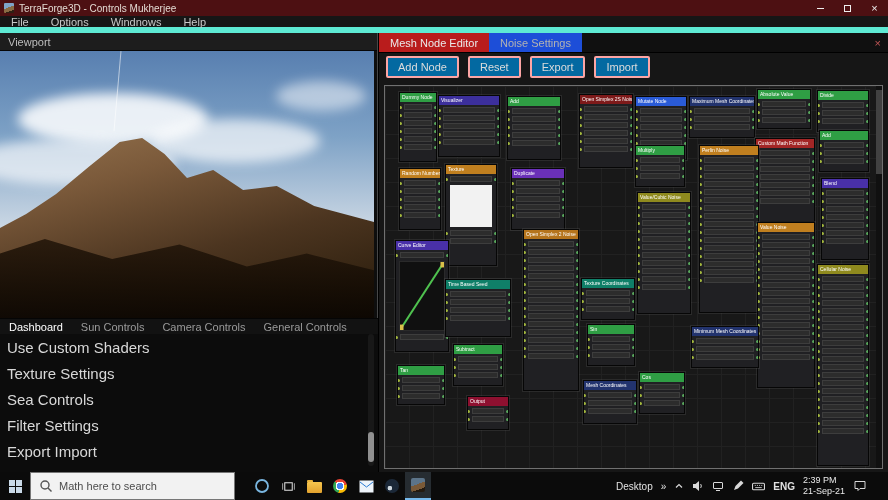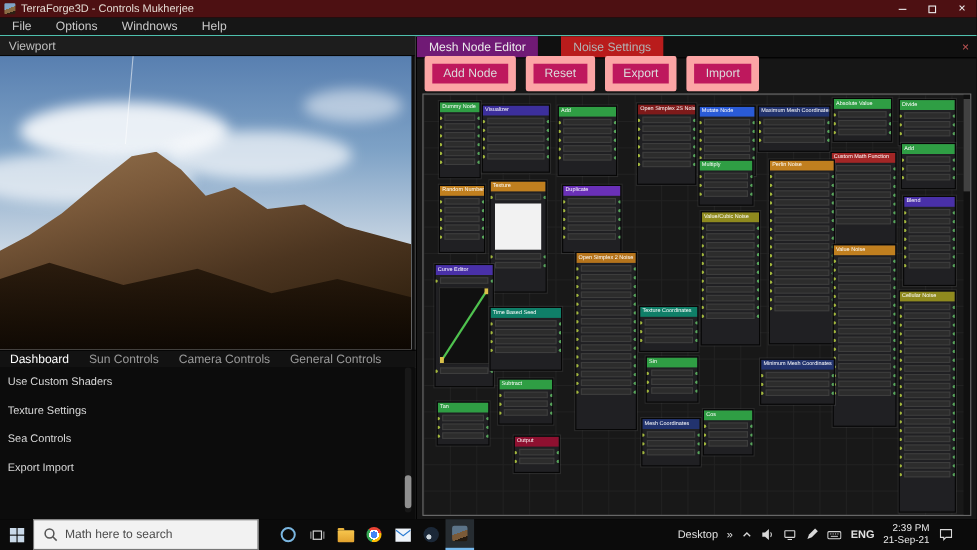--- a/index.html
+++ b/index.html
@@ -9,49 +9,49 @@
   
   #titlebar{position:absolute;left:0;top:0;width:888px;height:16px;background:#4d1012;display:flex;align-items:center;color:#e3dad2;font-size:10px}
   #app-icon{width:10px;height:10px;margin:0 5px 0 4px;border-radius:1px;background:linear-gradient(160deg,#7fa4c8 0 45%,#8a6b44 45% 75%,#2e2014 75%)}
   #title-text{flex:1;white-space:nowrap;overflow:hidden}
   .winbtn{width:27px;height:16px;display:flex;align-items:center;justify-content:center;color:#eee}
   .winbtn .g-min{display:block;width:7px;height:1px;background:#eee}
   .winbtn .g-max{display:block;width:7px;height:7px;border:1px solid #eee}
   #btn-close{font-size:11px;line-height:11px}
 
   
-  #menubar{position:absolute;left:0;top:16px;width:888px;height:17px;background:#161616;border-bottom:1px solid #5eead4;display:flex;align-items:center;color:#c9c9c9;font-size:11px}
+  #menubar{position:absolute;left:0;top:16px;width:888px;height:17px;background:#161616;border-bottom:6px solid #5eead4;display:flex;align-items:center;color:#c9c9c9;font-size:11px}
   .menu-item{padding:0 11px}
 
   
   #left-panel{position:absolute;left:0;top:33px;width:378px;height:439px;background:#0e0e0e;border-right:1px solid #474747}
   #viewport-header{height:18px;background:#1d1d1d;color:#bdbdbd;font-size:11px;display:flex;align-items:center;padding-left:8px;border-bottom:1px solid #060606}
   #viewport{position:absolute;left:0;top:18px;width:374px;height:267px;overflow:hidden;background:linear-gradient(180deg,#587fb0 0%,#7ea2c6 32%,#b9cbdd 58%,#e9edf1 80%,#dfe5ea 100%)}
   .cloud{position:absolute;border-radius:50%;background:rgba(255,255,255,.85);filter:blur(6px)}
   #contrail{position:absolute;left:117px;top:0;width:1px;height:80px;background:rgba(255,255,255,.55);transform:rotate(5deg)}
   #sea{position:absolute;left:0;bottom:20px;width:170px;height:70px;background:linear-gradient(180deg,rgba(195,208,222,0),rgba(198,210,224,.9))}
   #mountain{position:absolute;left:0;bottom:0;width:374px;height:200px;background:linear-gradient(165deg,#9a7852 0%,#7a593a 30%,#4c3520 62%,#241808 100%);clip-path:polygon(0 55%,7% 48%,15% 38%,24% 24%,32% 12%,38% 10%,44% 18%,50% 30%,57% 26%,65% 36%,74% 34%,84% 44%,100% 52%,100% 100%,0 100%)}
   #foreground{position:absolute;left:0;bottom:0;width:374px;height:92px;background:linear-gradient(180deg,#2a1b0d 0%,#140c04 70%,#0b0602 100%);clip-path:polygon(0 30%,12% 14%,30% 36%,48% 20%,66% 44%,82% 30%,100% 48%,100% 100%,0 100%);opacity:.92}
   #left-tabs{position:absolute;left:0;top:285px;width:378px;height:16px;background:#121212;border-top:1px solid #050505;display:flex;align-items:center;font-size:11px;color:#9a9a9a}
   .ltab{padding:0 9px;white-space:nowrap}
   .ltab.active{color:#fff}
-  #left-items{position:absolute;left:0;top:301px;width:378px;height:138px;background:#0c0c0c;font-size:10px;color:#d8d8d8}
+  #left-items{position:absolute;left:0;top:301px;width:378px;height:138px;background:#0c0c0c;font-size:15px;color:#d8d8d8}
   .litem{height:26px;display:flex;align-items:center;padding-left:7px}
   #left-scrollbar{position:absolute;right:3px;top:301px;width:6px;height:132px;background:#181818;border-radius:3px}
   #left-scroll-thumb{position:absolute;left:0;top:98px;width:6px;height:30px;background:#909090;border-radius:3px}
 
   
   #right-panel{position:absolute;left:379px;top:33px;width:509px;height:439px;background:#161616}
   #editor-tabs{height:20px;display:flex;align-items:stretch;font-size:11px;background:#101010;border-bottom:1px solid #000}
   .etab{display:flex;align-items:center;padding:0 11px}
-  .etab.active{background:#701a75;color:#eaeaea}
-  .etab.inactive{background:#b91c1c;color:#b2b2b2;margin-left:21px}
+  .etab.active{background:#b91c1c;color:#eaeaea}
+  .etab.inactive{background:#1d4ed8;color:#b2b2b2;margin-left:0}
   #editor-close{margin-left:auto;margin-right:7px;align-self:center;color:#c05555;font-size:11px}
   #editor-toolbar{height:28px;display:flex;align-items:center;gap:9px;padding-left:7px;font-size:11px}
-  .tbtn{background:#be185d;color:#dcdcdc;padding:3px 10px;border-radius:2px;border:7px solid #fca5a5}
+  .tbtn{background:#0369a1;color:#dcdcdc;padding:3px 10px;border-radius:2px;border:2px solid #fca5a5}
   #node-canvas{position:absolute;left:5px;top:52px;width:499px;height:384px;border:1px solid #707070;background-color:#181818;background-image:linear-gradient(#212121 1px,transparent 1px),linear-gradient(90deg,#212121 1px,transparent 1px);background-size:24px 24px;overflow:hidden}
   #canvas-scrollbar{position:absolute;right:0;top:0;width:6px;height:100%;background:#101010}
   #canvas-scroll-thumb{position:absolute;left:0;top:4px;width:6px;height:84px;background:#414141}
 
   
   .node{position:absolute;background:#202023;border:1px solid #060606;box-shadow:0 0 0 1px rgba(110,110,110,.22);overflow:hidden}
   .node-header{height:9px;line-height:9px;padding:0 2px;font-size:5px;color:#fff;white-space:nowrap;overflow:hidden}
   .node-body{padding:2px;display:flex;flex-direction:column;gap:2px}
   .nrow{height:6px;display:flex;align-items:center;gap:2px;flex:0 0 auto}
   .pin{width:3px;height:3px;border-radius:50%;flex:0 0 auto}
@@ -70,21 +70,21 @@
   .s-txt{color:#4c4c4c;font-size:11px}
   .tb-ic{width:26px;height:28px;display:flex;align-items:center;justify-content:center}
   .folder{position:relative;width:15px;height:11px;background:linear-gradient(#f7c64e,#e2a22e);border-radius:1px;margin-top:2px}
   .ftab{position:absolute;left:0;top:-2px;width:6px;height:2px;background:#e8b23c;border-radius:1px 1px 0 0}
   .chrome{width:14px;height:14px;border-radius:50%;background:radial-gradient(circle,#4285f4 0 3px,#fff 3px 4.5px,transparent 4.5px),conic-gradient(from -45deg,#ea4335 0 120deg,#fbbc05 0 240deg,#34a853 0 360deg)}
   .steam{width:14px;height:14px;border-radius:50%;background:radial-gradient(circle at 35% 65%,#cfd8df 0 2px,#1b2838 2.6px)}
   .tf-icon{width:14px;height:14px;border-radius:2px;background:linear-gradient(160deg,#5c7489 0 45%,#7a5a38 45% 75%,#241a10 75%)}
   .app-active{background:#262c31;border-bottom:2px solid #76b9ed}
   .tb-right{margin-left:auto;display:flex;align-items:center;gap:8px;padding-right:21px}
   .tb-txt{color:#e2e2e2;font-size:10px;white-space:nowrap}
-  .clock{color:#eaeaea;font-size:9px;text-align:right;line-height:11px}
+  .clock{color:#eaeaea;font-size:9px;text-align:left;line-height:11px}
   .tray-svg{display:block}
 </style>
 </head>
 <body>
 
 <div id="titlebar">
   <span id="app-icon"></span>
   <span id="title-text">TerraForge3D - Controls Mukherjee</span>
   <span class="winbtn">
       <span class="g-min"></span>
@@ -122,20 +122,21 @@
     <span class="ltab active">Dashboard</span>
     <span class="ltab">Sun Controls</span>
     <span class="ltab">Camera Controls</span>
     <span class="ltab">General Controls</span>
   </div>
 
   <div id="left-items">
     <div class="litem">Use Custom Shaders</div>
     <div class="litem">Texture Settings</div>
     <div class="litem">Sea Controls</div>
+    <div class="litem">Filter Settings</div>
     <div class="litem">Export Import</div>
   </div>
 
   <div id="left-scrollbar">
     <div id="left-scroll-thumb"></div>
   </div>
 </div>
 
 <div id="right-panel">
   <div id="editor-tabs">

